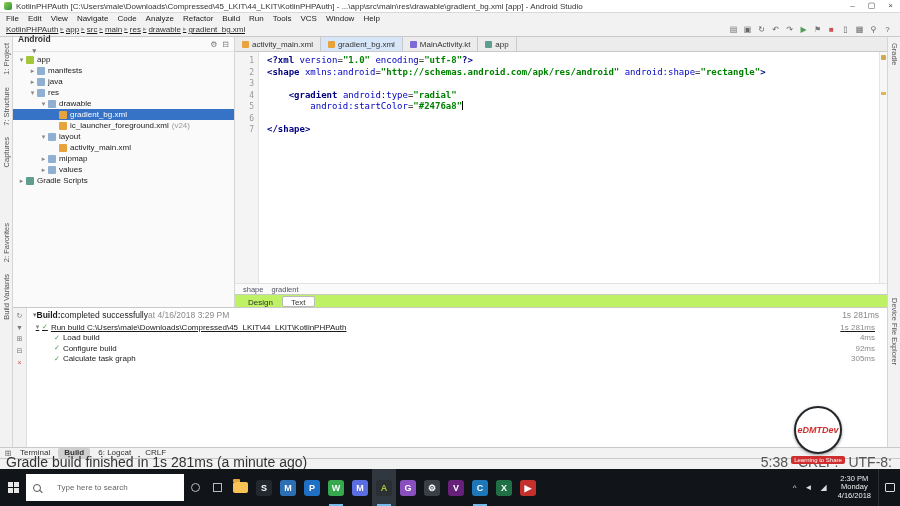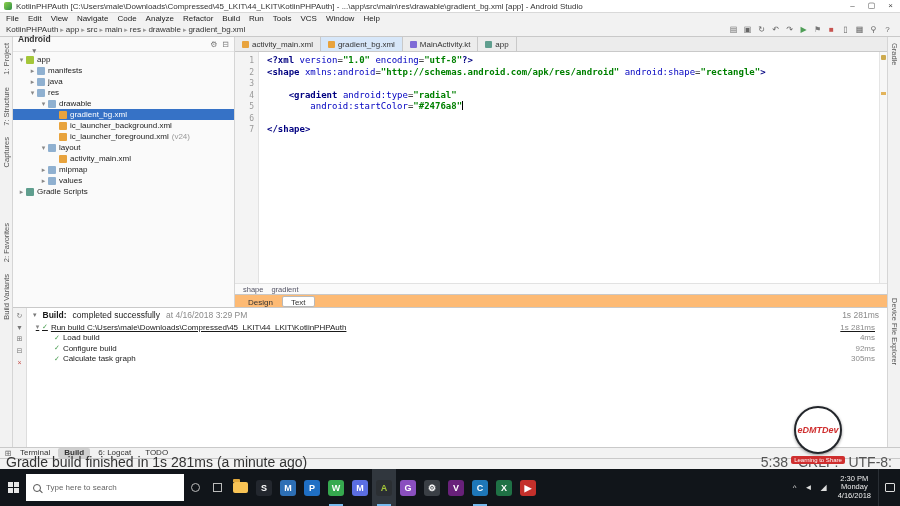--- a/index.html
+++ b/index.html
@@ -13,21 +13,21 @@
   .tb-title{flex:1;white-space:nowrap;overflow:hidden;color:#333;}
   .win-controls{display:flex;height:100%;flex:none;}
   .win-btn{width:19px;text-align:center;font-size:8px;line-height:12px;color:#444;}
 
   
   .menubar{height:10px;flex:none;display:flex;align-items:center;gap:9px;padding-left:6px;font-size:8px;background:#f2f2f2;}
   .menu-item{color:#222;}
 
   
   .toolbar{height:14px;flex:none;display:flex;align-items:center;padding:0 6px;border-bottom:1px solid #c9c9c9;font-size:8px;background:#f2f2f2;}
-  .crumbs{display:flex;align-items:center;gap:2px;white-space:nowrap;overflow:hidden;}
+  .crumbs{display:flex;gap:2px;white-space:nowrap;overflow:hidden;text-decoration:underline;}
   .crumb{color:#333;}
   .crumb-sep{color:#999;font-size:7px;}
   .tb-actions{margin-left:auto;display:flex;align-items:center;gap:1px;}
   .tb-action{width:13px;text-align:center;color:#666;font-size:8px;}
 
   
   .main{flex:1;display:flex;min-height:0;}
   .strip{width:13px;flex:none;background:#f2f2f2;position:relative;}
   .strip-left{border-right:1px solid #d5d5d5;}
   .strip-right{border-left:1px solid #d5d5d5;}
@@ -72,29 +72,29 @@
   .code-line{height:11.5px;}
   .tok-tag{color:#000080;font-weight:bold;}
   .tok-attr{color:#0000c0;}
   .tok-value{color:#008000;font-weight:bold;}
   .tok-plain{color:#000;}
   .caret{display:inline-block;width:1px;height:9px;background:#000;vertical-align:-1px;}
   .editor-scrollbar{position:absolute;right:0;top:0;bottom:0;width:8px;background:#f7f7f7;border-left:1px solid #e5e5e5;}
   .scroll-mark{position:absolute;right:1px;top:40px;width:5px;height:3px;background:#e3b45c;}
   .inspection-mark{position:absolute;right:1px;top:3px;width:5px;height:5px;background:#cdaa4e;border-radius:1px;}
   .xml-crumbs{height:11px;flex:none;background:#fafafa;border-top:1px solid #e2e2e2;display:flex;align-items:center;gap:8px;padding-left:8px;font-size:7.5px;color:#556;}
-  .mode-tabs{height:13px;flex:none;background:#fdba74;border-top:1px solid #c9c9c9;display:flex;align-items:center;padding-left:4px;font-size:8px;}
+  .mode-tabs{height:13px;flex:none;background:#bef264;border-top:1px solid #c9c9c9;display:flex;align-items:center;padding-left:4px;font-size:8px;}
   .mode-tab{padding:0 8px;height:11px;line-height:11px;color:#333;border:1px solid transparent;}
   .mode-tab.active{background:#fff;border-color:#b9b9b9;border-radius:2px;}
 
   
   .build-panel{flex:1;border-top:1px solid #c9c9c9;background:#fff;display:flex;min-height:0;}
   .bp-side{width:14px;flex:none;background:#f2f2f2;border-right:1px solid #ddd;display:flex;flex-direction:column;align-items:center;gap:4px;padding-top:4px;font-size:7px;color:#777;}
   .bp-main{flex:1;display:flex;flex-direction:column;min-width:0;}
-  .bp-header{height:14px;flex:none;display:flex;align-items:center;gap:6px;padding:0 8px 0 6px;font-size:8.5px;background:#fff;}
+  .bp-header{height:14px;flex:none;display:flex;align-items:center;gap:0;padding:0 8px 0 6px;font-size:8.5px;background:#fff;}
   .bp-hicon{color:#777;font-size:7px;}
   .bp-title{font-weight:bold;}
   .bp-tsp{color:#8a8a8a;}
   .bp-total{margin-left:auto;color:#8a8a8a;}
   .bp-rows{flex:1;font-size:8px;overflow:hidden;}
   .bp-row{height:10.5px;display:flex;align-items:center;white-space:nowrap;}
   .check{color:#4a9e52;margin-right:3px;font-size:7px;}
   .bp-time{margin-left:auto;color:#8a8a8a;padding-right:12px;}
 
   
@@ -106,21 +106,21 @@
 
   
   .statusbar{height:11px;flex:none;background:#f2f2f2;border-top:1px solid #c9c9c9;display:flex;align-items:center;padding:0 8px 4px 6px;font-size:14px;color:#333;}
   .sb-right{margin-left:auto;display:flex;gap:10px;color:#555;}
 
   
   .taskbar{height:37px;flex:none;background:#11151a;display:flex;align-items:center;color:#eee;}
   .start-btn{width:26px;height:100%;display:flex;align-items:center;justify-content:center;}
   .win-logo{display:grid;grid-template-columns:5px 5px;grid-template-rows:5px 5px;gap:1px;}
   .win-logo span{background:#e8e8e8;}
-  .search-box{width:158px;height:27px;background:#fff;display:flex;align-items:center;gap:5px;padding:0 7px;color:#666;font-size:8px;flex:none;}
+  .search-box{width:158px;height:27px;background:#fff;display:flex;align-items:center;gap:16px;padding:0 7px;color:#666;font-size:8px;flex:none;}
   .mag{width:8px;height:8px;border:1px solid #555;border-radius:50%;position:relative;flex:none;}
   .mag::after{content:"";position:absolute;width:4px;height:1px;background:#555;right:-3px;bottom:-1px;transform:rotate(45deg);}
   .tb-icon-btn{width:22px;height:100%;display:flex;align-items:center;justify-content:center;}
   .cortana-circle{width:9px;height:9px;border:1px solid #bbb;border-radius:50%;}
   .tv-square{width:9px;height:9px;border:1px solid #bbb;}
   .tb-apps{display:flex;height:100%;}
   .tb-app{width:24px;height:100%;display:flex;align-items:center;justify-content:center;position:relative;}
   .tb-app.open::after{content:"";position:absolute;bottom:0;left:5px;right:5px;height:2px;background:#76b9ed;}
   .tb-app.active{background:#31373e;}
   .app-glyph{width:16px;height:16px;border-radius:3px;display:flex;align-items:center;justify-content:center;font-size:9px;font-weight:bold;color:#fff;}
@@ -256,25 +256,20 @@
                 <span class="tree-label">drawable</span>
               </div>
               <div class="tree-row selected" style="padding-left: 37px;">
                 <span class="tree-arrow"></span>
                 <span class="tree-icon icon-xml"></span>
                 <span class="tree-label">gradient_bg.xml</span>
               </div>
               <div class="tree-row" style="padding-left: 37px;">
                 <span class="tree-arrow"></span>
                 <span class="tree-icon icon-xml"></span>
-                <span class="tree-label">ic_launcher_background.xml</span>
-              </div>
-              <div class="tree-row" style="padding-left: 37px;">
-                <span class="tree-arrow"></span>
-                <span class="tree-icon icon-xml"></span>
                 <span class="tree-label">ic_launcher_foreground.xml</span>
                 <span class="tree-suffix">(v24)</span>
               </div>
               <div class="tree-row" style="padding-left: 26px;">
                 <span class="tree-arrow">▾</span>
                 <span class="tree-icon icon-folder"></span>
                 <span class="tree-label">layout</span>
               </div>
               <div class="tree-row" style="padding-left: 37px;">
                 <span class="tree-arrow"></span>
@@ -402,21 +397,21 @@
     </div>
 
   </div>
 
   <div class="bottom-tabs">
     <span class="toolwindow-toggle">⊞</span>
     <span class="btab-wrap">
         <span class="btab">Terminal</span>
         <span class="btab active">Build</span>
         <span class="btab">6: Logcat</span>
-        <span class="btab">TODO</span>
+        <span class="btab">CRLF</span>
       </span>
   </div>
 
   <div class="statusbar">
     <span>Gradle build finished in 1s 281ms (a minute ago)</span>
     <span class="sb-right">
         <span class="sb-item">5:38</span>
         <span class="sb-item">CRLF:</span>
         <span class="sb-item">UTF-8:</span>
       </span>

